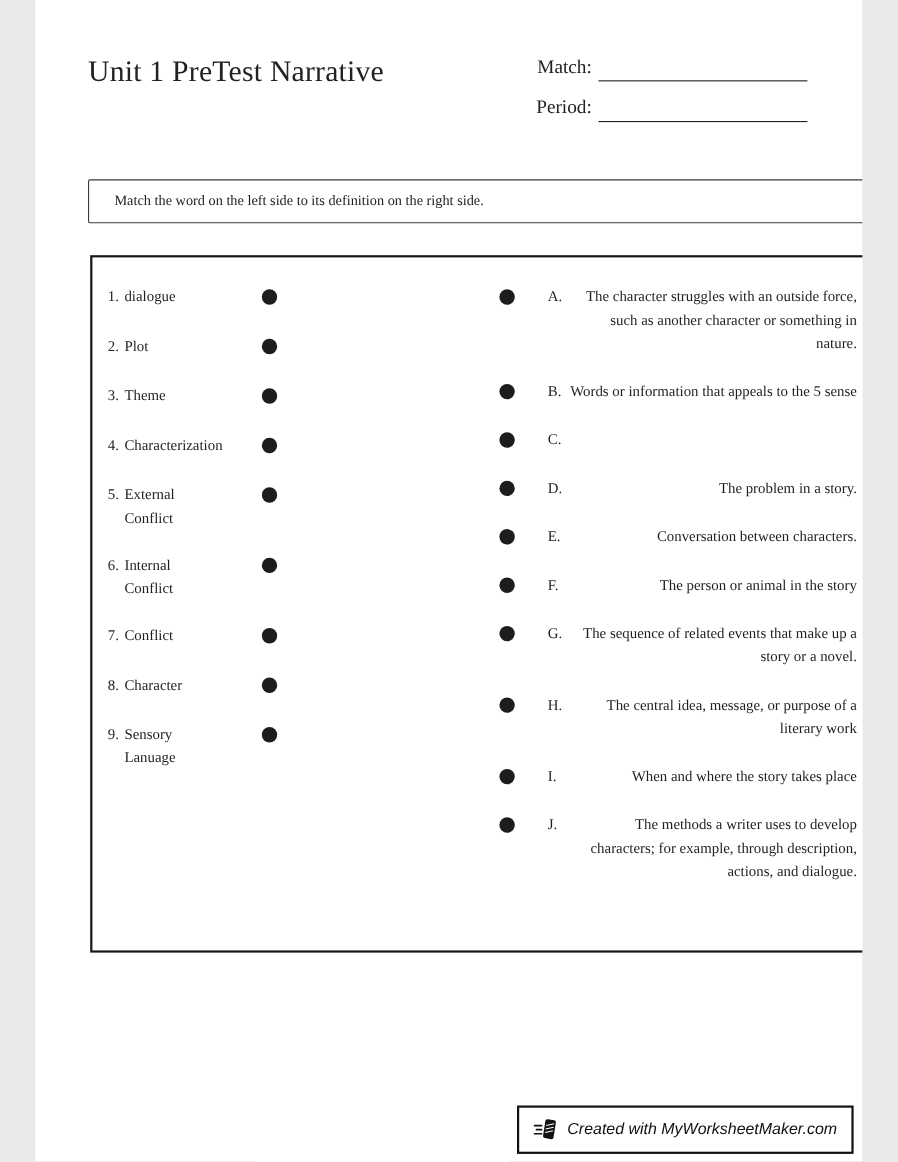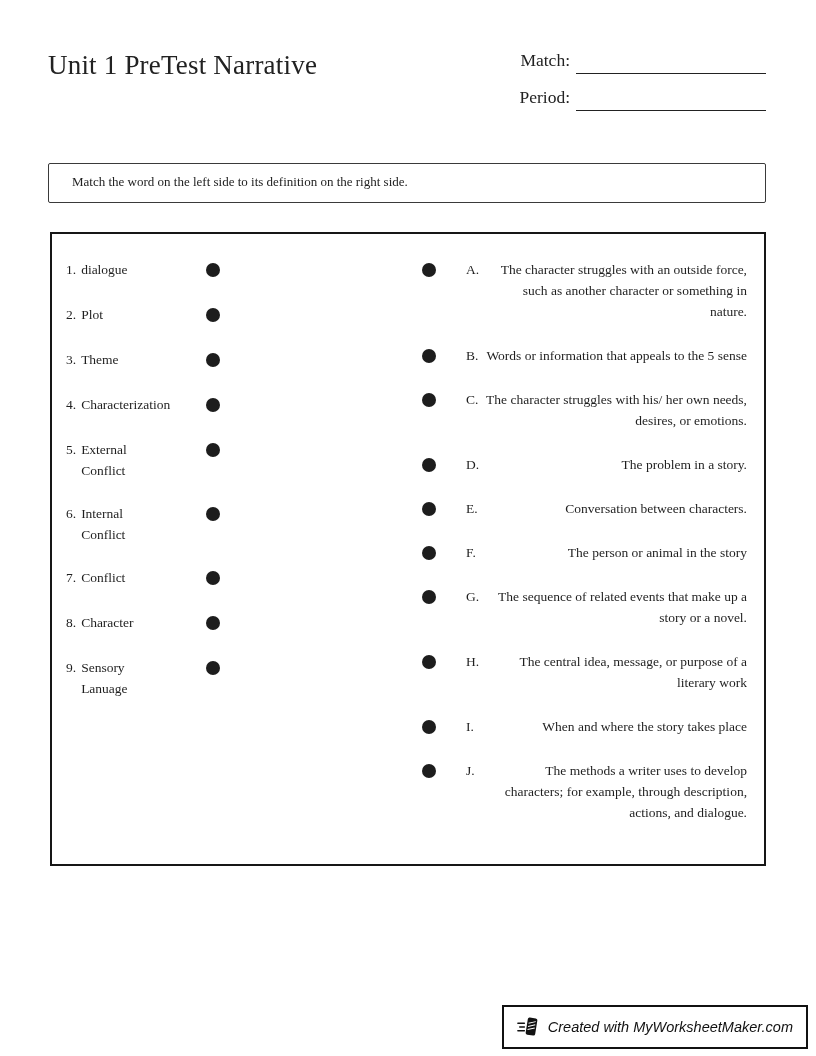--- a/index.html
+++ b/index.html
@@ -1,18 +1,18 @@
 <!DOCTYPE html>
 <html><head>
 <meta charset="utf-8">
 <style>
   * { margin:0; padding:0; box-sizing:border-box; }
   html,body { background:#e9e9e9; }
   .page {
-    position:relative; width:816px; height:1056px; margin:0 auto;
+    position:relative; width:752px; height:1056px; margin:0 auto;
     background:#ffffff; font-family:"Liberation Serif", serif; color:#1f1f1f;
     overflow:hidden;
   }
   .title {
     position:absolute; left:48px; top:50px;
     font-size:27px; font-weight:400; letter-spacing:0.2px; color:#222;
   }
   .header-fields {
     position:absolute; top:50px; right:50px;
     display:flex; flex-direction:column; gap:13px;
@@ -151,21 +151,20 @@
         <span class="def-text">The character struggles with an outside force, such as another character or something in nature.</span>
       </div>
       <div class="def-row">
         <span class="def-dot"></span>
         <span class="def-letter">B.</span>
         <span class="def-text">Words or information that appeals to the 5 sense</span>
       </div>
       <div class="def-row">
         <span class="def-dot"></span>
         <span class="def-letter">C.</span>
-        <span class="def-text">The character struggles with his/ her own needs, desires, or emotions.</span>
       </div>
       <div class="def-row">
         <span class="def-dot"></span>
         <span class="def-letter">D.</span>
         <span class="def-text">The problem in a story.</span>
       </div>
       <div class="def-row">
         <span class="def-dot"></span>
         <span class="def-letter">E.</span>
         <span class="def-text">Conversation between characters.</span>

